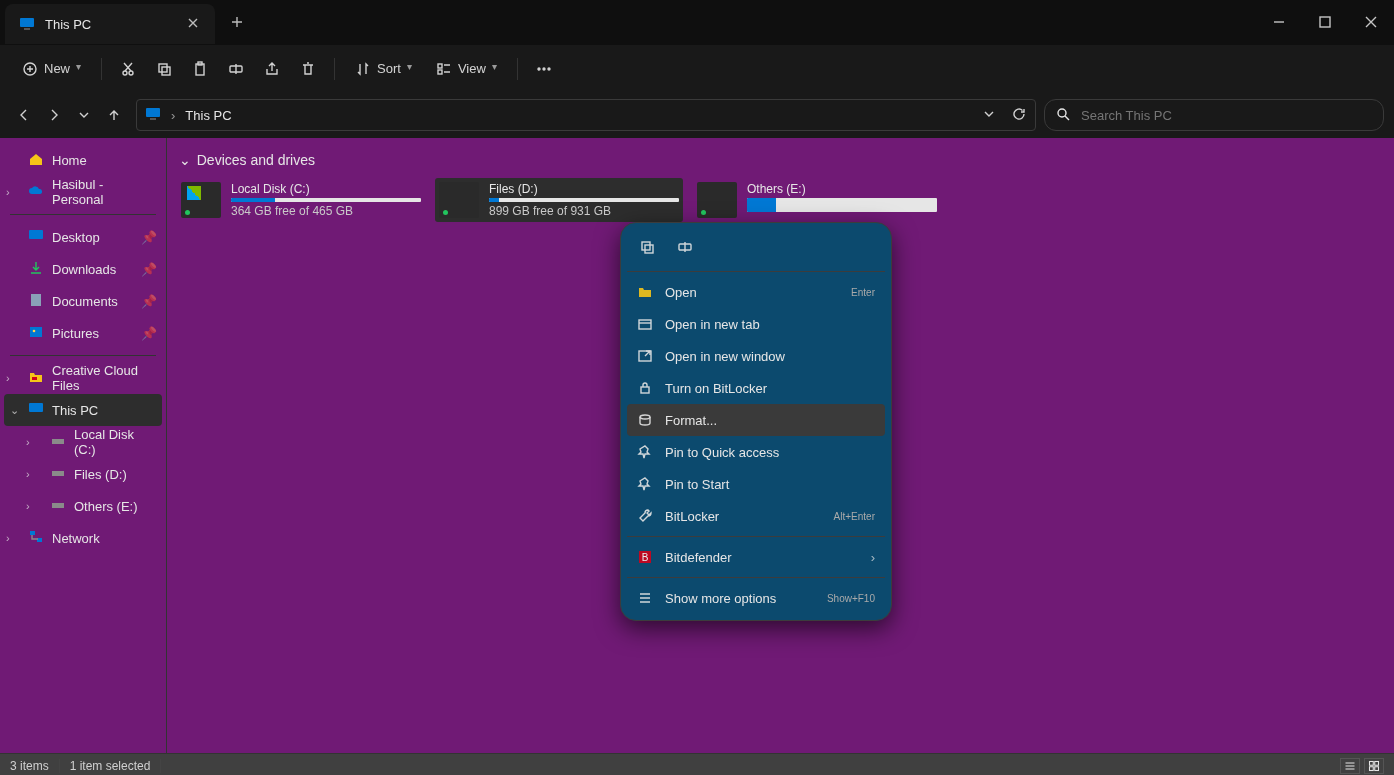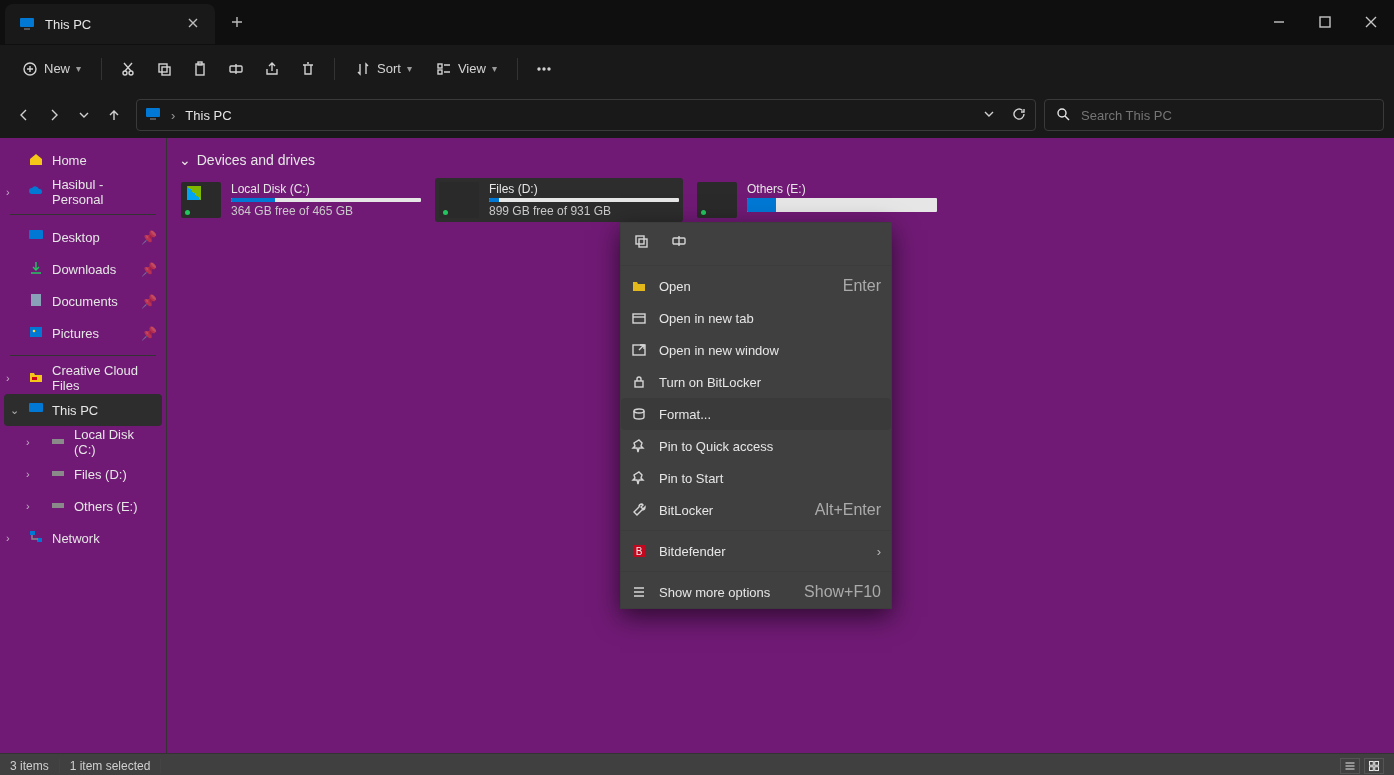--- a/index.html
+++ b/index.html
@@ -9,33 +9,33 @@
   .titlebar { height: 44px; display: flex; align-items: stretch; background: #0f0f0f; }
   .tab { display: flex; align-items: center; gap: 10px; padding: 0 14px; background: #191919; border-radius: 8px 8px 0 0; margin-left: 5px; margin-top: 4px; min-width: 210px; font-size: 13px; }
   .tab .icon { width: 16px; height: 16px; }
   .tab .close { margin-left: auto; opacity: .8; cursor: pointer; }
   .addtab { width: 44px; display: flex; align-items: center; justify-content: center; opacity: .8; cursor: pointer; }
   .winctrls { margin-left: auto; display: flex; }
   .winctrls div { width: 46px; display: flex; align-items: center; justify-content: center; cursor: pointer; opacity: .85; }
 
   
   .toolbar { height: 48px; background: #191919; display: flex; align-items: center; gap: 4px; padding: 0 12px; border-top: 1px solid #0f0f0f; }
-  .tb-btn { display: flex; align-items: center; gap: 6px; padding: 6px 10px; border-radius: 4px; font-size: 13px; cursor: pointer; opacity: .9; }
+  .tb-btn { display: flex; gap: 6px; padding: 6px 10px; border-radius: 4px; font-size: 13px; cursor: pointer; opacity: .9; }
   .tb-btn.icon-only { padding: 6px 8px; }
   .tb-sep { width: 1px; height: 22px; background: #333; margin: 0 6px; }
   .chev { font-size: 10px; opacity: .7; }
 
   
   .navrow { height: 46px; background: #191919; display: flex; align-items: center; padding: 0 10px; gap: 8px; }
   .nav-arrows { display: flex; gap: 2px; }
   .nav-arrows div { width: 28px; height: 28px; display: flex; align-items: center; justify-content: center; cursor: pointer; opacity: .9; }
   .addr { flex: 1; height: 32px; border: 1px solid #3a3a3a; border-radius: 4px; display: flex; align-items: center; padding: 0 8px; gap: 10px; font-size: 13px; }
   .addr .crumb-sep { opacity: .6; }
   .addr-tools { margin-left: auto; display: flex; gap: 14px; opacity: .9; }
-  .search { width: 340px; height: 32px; border: 1px solid #3a3a3a; border-radius: 4px; display: flex; align-items: center; padding: 0 10px; gap: 10px; color: #8a8a8a; font-size: 13px; }
+  .search { width: 340px; height: 32px; border: 1px solid #3a3a3a; border-radius: 12px; display: flex; align-items: center; padding: 0 10px; gap: 10px; color: #8a8a8a; font-size: 13px; }
   .search input { background: transparent; border: none; outline: none; color: #e6e6e6; font-size: 13px; flex: 1; }
 
   
   .body { display: flex; height: calc(100% - 44px - 48px - 46px - 22px); background: #701a75; }
 
   .side { width: 167px; border-right: 1px solid #333; padding-top: 6px; overflow: hidden; }
   .side-item { display: flex; align-items: center; gap: 8px; height: 32px; padding: 0 8px 0 28px; font-size: 13px; cursor: pointer; position: relative; }
   .side-item .pin { margin-left: auto; opacity: .55; }
   .side-item.sel { background: #2d2d2d; border-radius: 4px; margin: 0 4px; padding-left: 24px; }
   .side-item .chevL { position: absolute; left: 6px; opacity: .7; font-size: 11px; }
@@ -49,28 +49,28 @@
   .drive.sel { background: #2d2d2d; }
   .drive-icon { width: 40px; height: 36px; background: #2a2a2a; border-radius: 2px; position: relative; }
   .drive-icon::after { content: ""; position: absolute; left: 4px; bottom: 3px; width: 5px; height: 5px; background: #22c55e; border-radius: 50%; }
   .drive-icon.win::before { content: ""; position: absolute; left: 6px; top: 4px; width: 14px; height: 14px; background: linear-gradient(45deg,#00a4ef 50%,#7fba00 50%); }
   .drive-info { flex: 1; display: flex; flex-direction: column; gap: 2px; font-size: 12px; }
   .bar { height: 14px; background: #e6e6e6; border-radius: 1px; overflow: hidden; }
   .bar > div { height: 100%; background: #0078d4; }
   .drive-sub { color: #c9c9c9; font-size: 12px; }
 
   
-  .ctx { position: absolute; left: 620px; top: 222px; width: 272px; background: #404040; border: 1px solid #3c3c3c; border-radius: 0; padding: 0; box-shadow: 0 8px 24px rgba(0,0,0,.6); font-size: 13px; }
+  .ctx { position: absolute; left: 620px; top: 222px; width: 272px; background: #0c4a6e; border: 1px solid #3c3c3c; border-radius: 16px; padding: 6px; box-shadow: 0 8px 24px rgba(0,0,0,.6); font-size: 13px; }
   .ctx-iconrow { display: flex; gap: 14px; padding: 6px 8px 8px 8px; }
   .ctx-iconrow div { width: 24px; height: 24px; display: flex; align-items: center; justify-content: center; opacity: .9; cursor: pointer; }
   .ctx-sep { height: 1px; background: #3c3c3c; margin: 4px 0; }
   .ctx-item { display: flex; align-items: center; gap: 12px; height: 32px; padding: 0 10px; border-radius: 4px; cursor: pointer; }
   .ctx-item.hl { background: #3a3a3a; }
   .ctx-item .ci-icon { width: 16px; display: flex; justify-content: center; opacity: .9; }
-  .ctx-item .ci-sc { margin-left: auto; color: #aaa; font-size: 16px; text-align: right; }
+  .ctx-item .ci-sc { margin-left: auto; color: #aaa; font-size: 10px; text-align: right; }
   .ctx-item .ci-chev { margin-left: auto; opacity: .7; }
 
   
   .arrow-annot { position: absolute; left: 501px; top: 405px; pointer-events: none; }
 
   
   .status { height: 22px; background: #404040; border-top: 1px solid #333; display: flex; align-items: center; padding: 12px 10px; font-size: 12px; color: #d0d0d0; gap: 10px; }
   .status .s-sep { width: 1px; height: 14px; background: #444; }
   .status .views { margin-left: auto; display: flex; gap: 4px; }
   .status .views div { width: 20px; height: 16px; border: 1px solid #555; display: flex; align-items: center; justify-content: center; cursor: pointer; }

